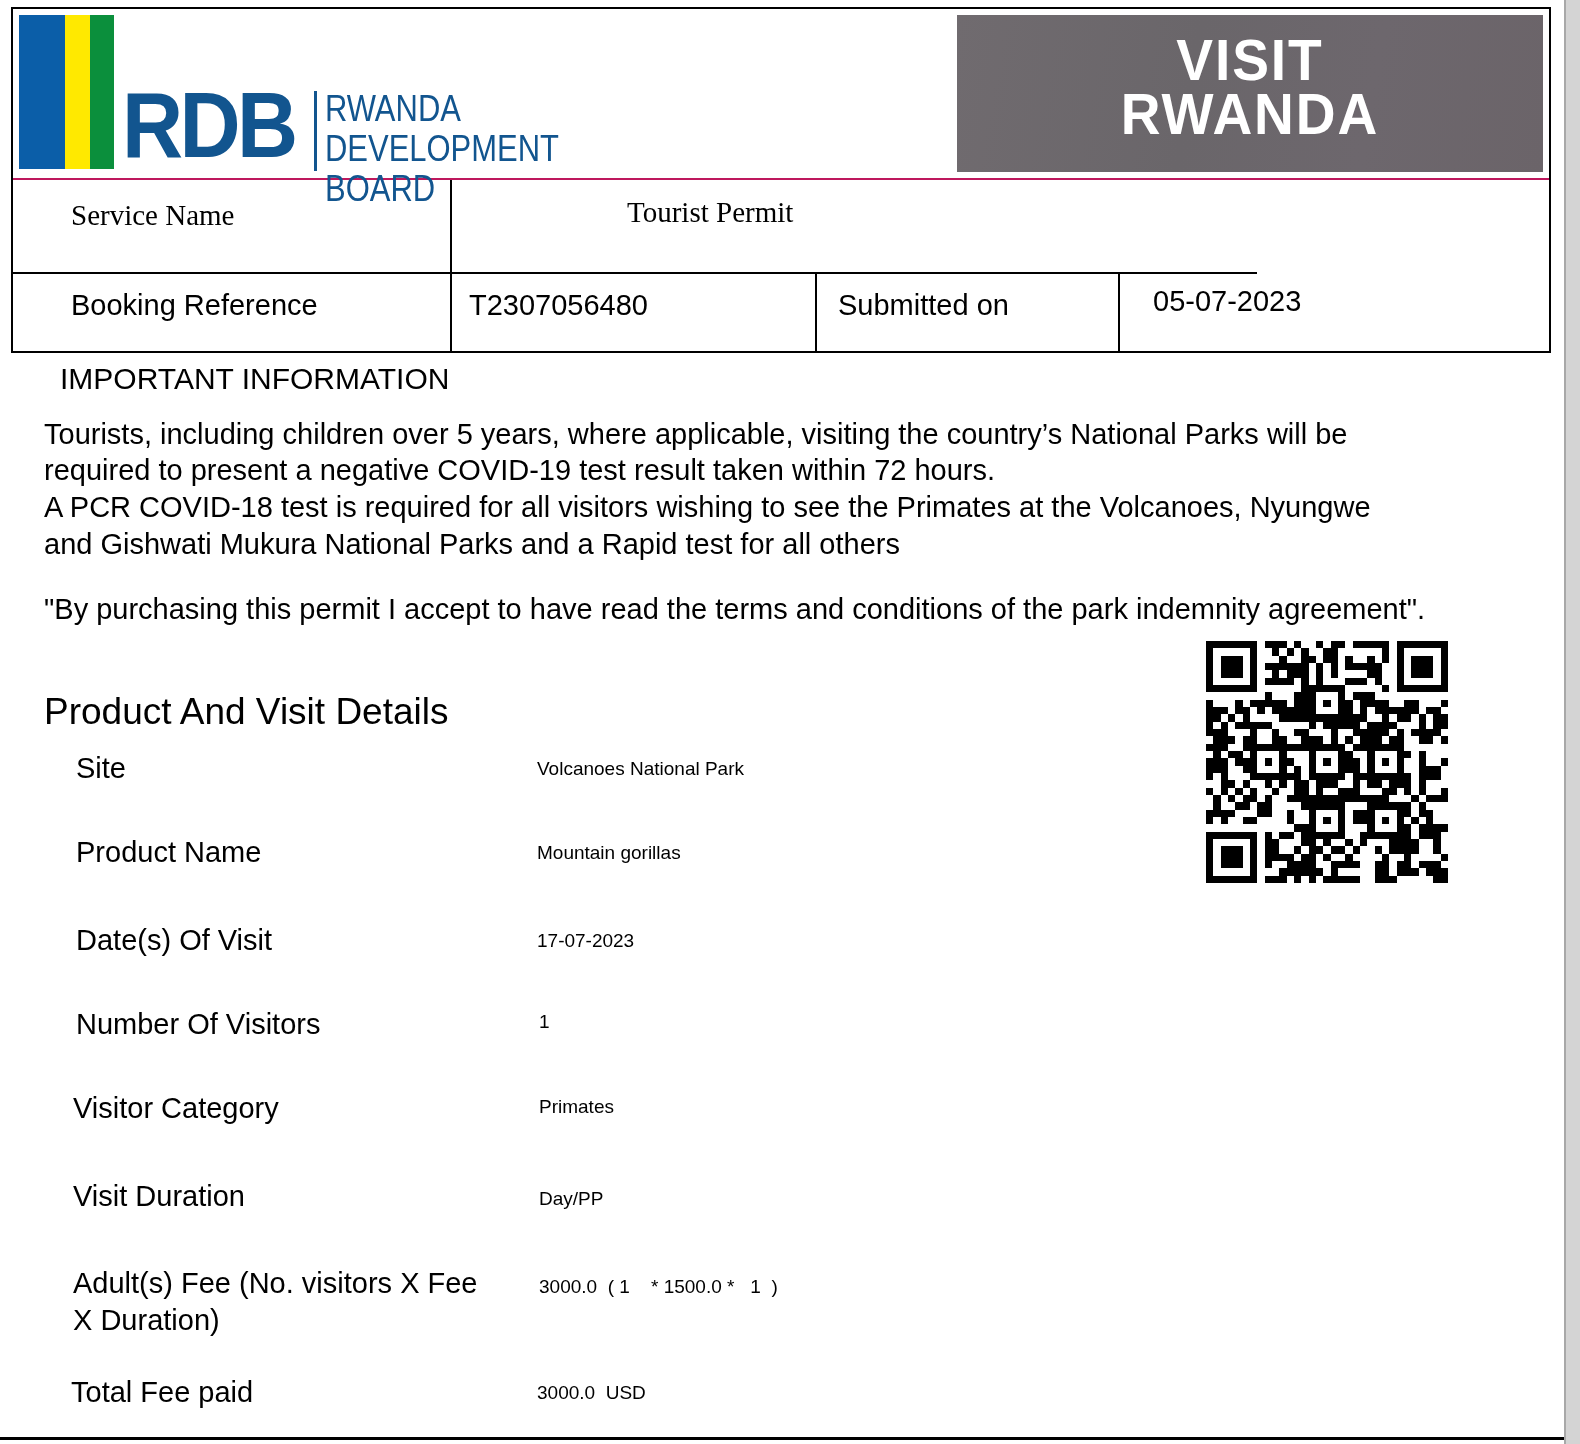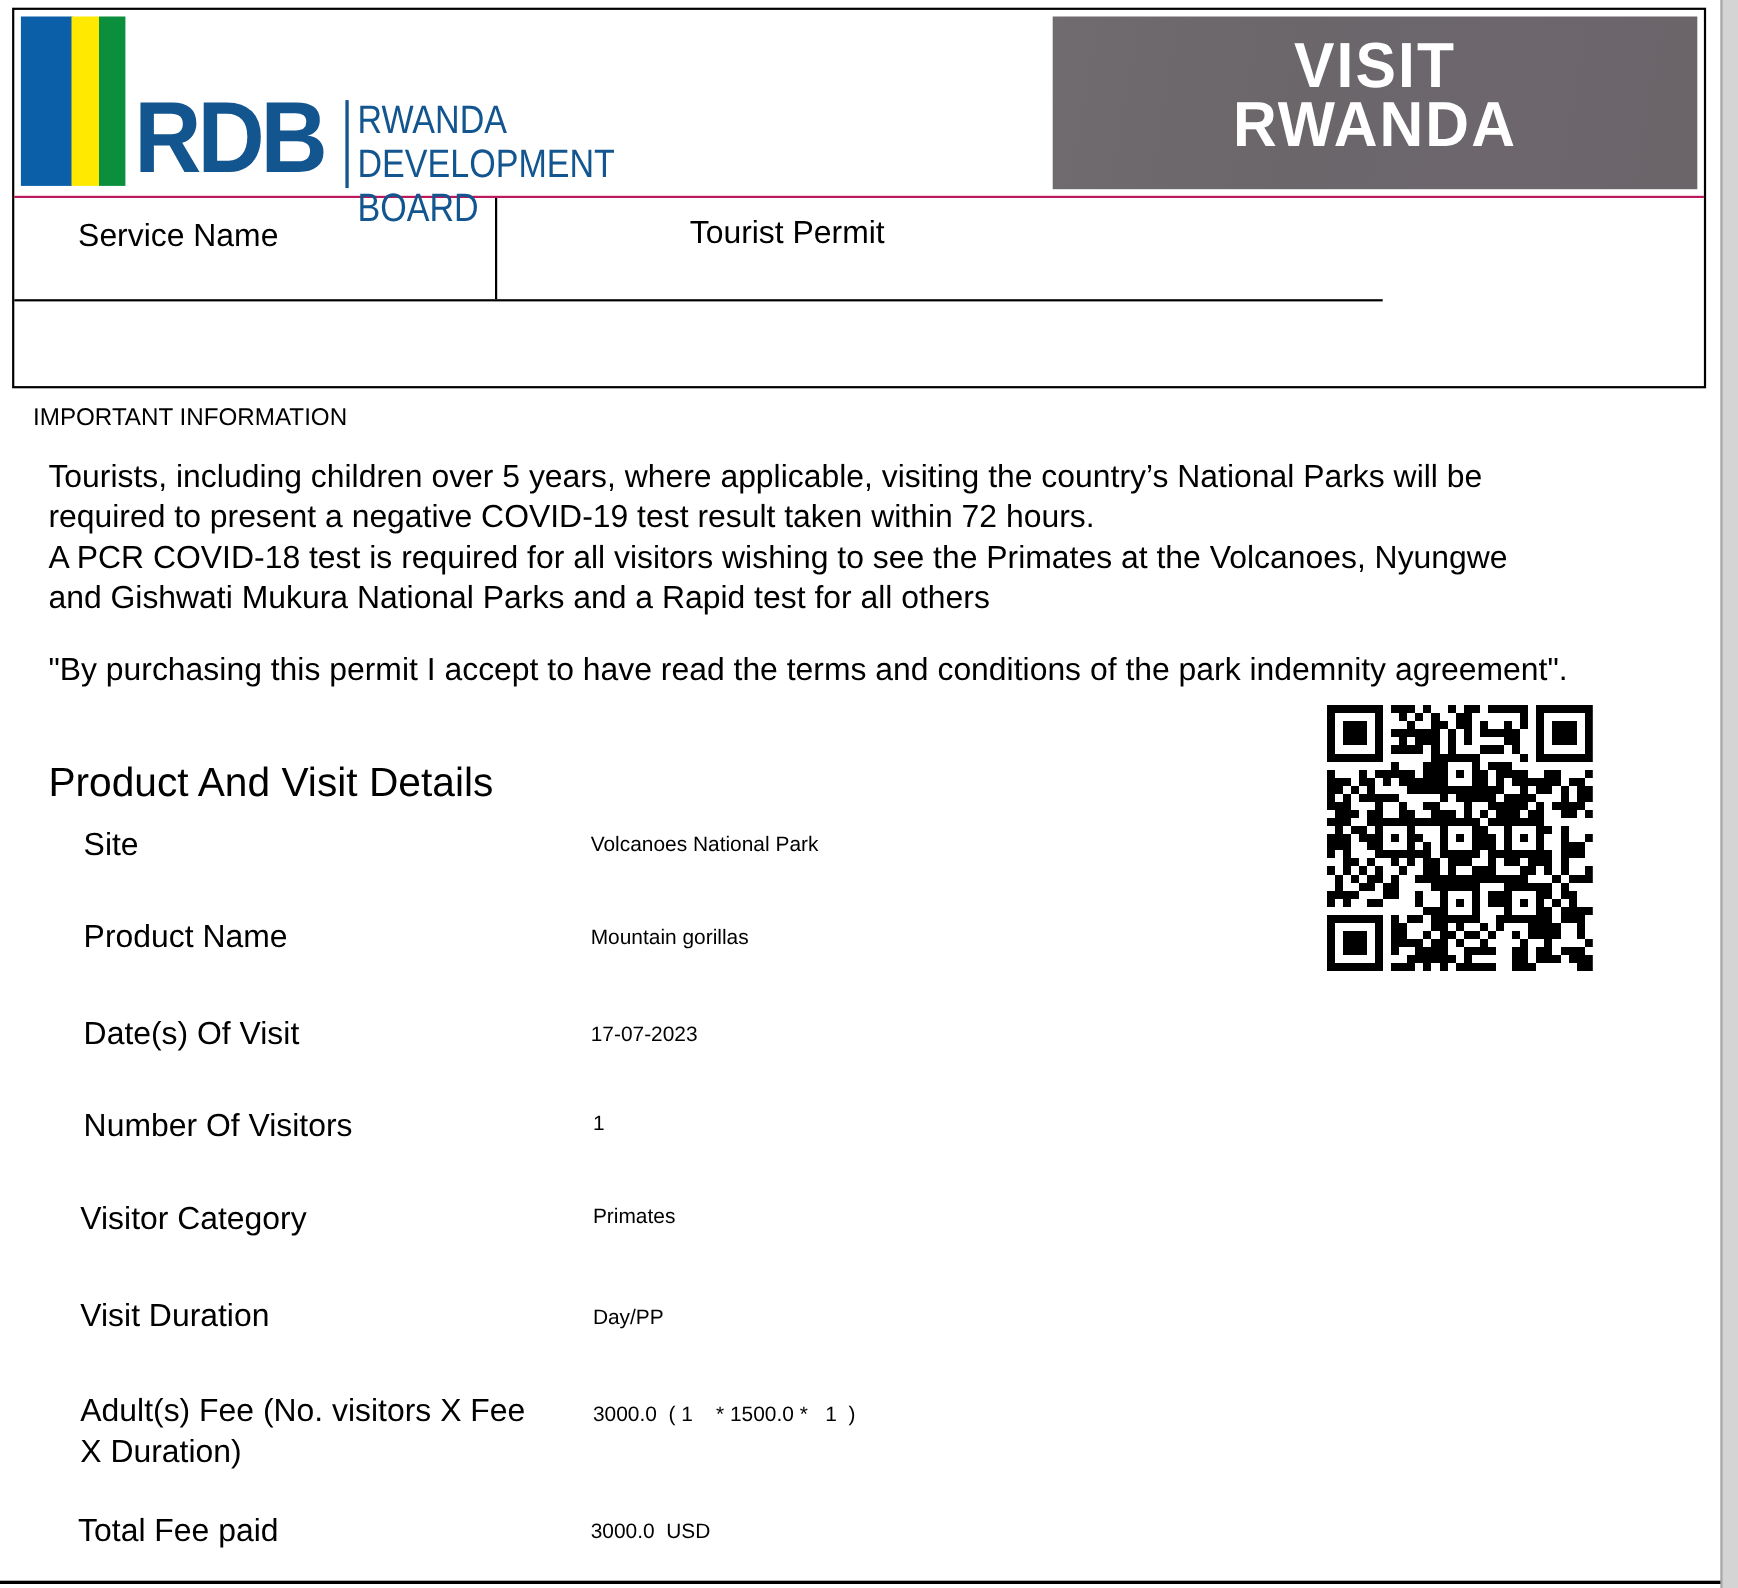--- a/index.html
+++ b/index.html
@@ -30,26 +30,26 @@
   .rdb-name { position:absolute; left:306px; top:74px; color:#12558f; font-size:36px; line-height:40px; transform:scaleX(0.86); transform-origin:left; }
   .visit-logo {
     position:absolute; left:944px; top:6px; width:586px; height:157px;
     background:linear-gradient(100deg,#706b6f 0%,#6a666a 40%,#6d676d 70%,#6b6469 100%);
   }
   .visit-text {
     position:absolute; left:0; width:586px; text-align:center; top:18px;
     color:#ffffff; font-weight:bold; font-size:58px; line-height:54px; letter-spacing:2px;
     transform:scaleX(0.95);
   }
-  .row1 { position:absolute; left:0; top:171px; width:1244px; height:92px; border-bottom:2px solid #000; }
+  .row1 { position:absolute; left:0; top:171px; width:1244px; height:92px; border-bottom:2px solid #000;font-family:Liberation Serif, serif; }
   .row2 { position:absolute; left:0; top:265px; width:1536px; height:77px; }
   .vline { position:absolute; top:0; bottom:0; width:2px; background:#000; }
   .cell-text { position:absolute; font-size:29px; line-height:34px; }
 
-  .imp-title { position:absolute; left:30px; top:361px; font-size:22px; line-height:36px; }
+  .imp-title { position:absolute; left:60px; top:361px; font-size:30px; line-height:36px; }
   .para { position:absolute; left:44px; font-size:29px; line-height:37px; width:1500px; }
 
   .section-title { position:absolute; left:44px; top:690px; font-size:37px; line-height:44px; }
   .lbl { position:absolute; font-size:29px; line-height:37px; }
   .val { position:absolute; font-size:19px; line-height:37px; white-space:pre; }
 
   .qr { position:absolute; left:1206px; top:641px; width:242px; height:242px; }
 </style>
 </head>
 <body>
@@ -76,20 +76,29 @@
       </div>
     </div>
   </div>
 
   <div class="row1">
     <div class="vline" style="left:437px"></div>
     <div class="cell-text" style="left:58px; top:18px">Service Name</div>
     <div class="cell-text" style="left:614px; top:15px">Tourist Permit</div>
   </div>
 
+  <div class="row2">
+    <div class="vline" style="left:437px"></div>
+    <div class="vline" style="left:802px"></div>
+    <div class="vline" style="left:1105px"></div>
+    <div class="cell-text" style="left:58px; top:14px">Booking Reference</div>
+    <div class="cell-text" style="left:456px; top:14px">T2307056480</div>
+    <div class="cell-text" style="left:825px; top:14px">Submitted on</div>
+    <div class="cell-text" style="left:1140px; top:10px">05-07-2023</div>
+  </div>
 </div>
 
 <div class="imp-title">IMPORTANT INFORMATION</div>
 <div class="para" style="top:416px">Tourists, including children over 5 years, where applicable, visiting the country’s National Parks will be</div>
 <div class="para" style="top:452px">required to present a negative COVID-19 test result taken within 72 hours.</div>
 <div class="para" style="top:489px">A PCR COVID-18 test is required for all visitors wishing to see the Primates at the Volcanoes, Nyungwe</div>
 <div class="para" style="top:526px">and Gishwati Mukura National Parks and a Rapid test for all others</div>
 <div class="para" style="top:591px; width:1530px">"By purchasing this permit I accept to have read the terms and conditions of the park indemnity agreement".</div>
 
 <div class="section-title">Product And Visit Details</div>

